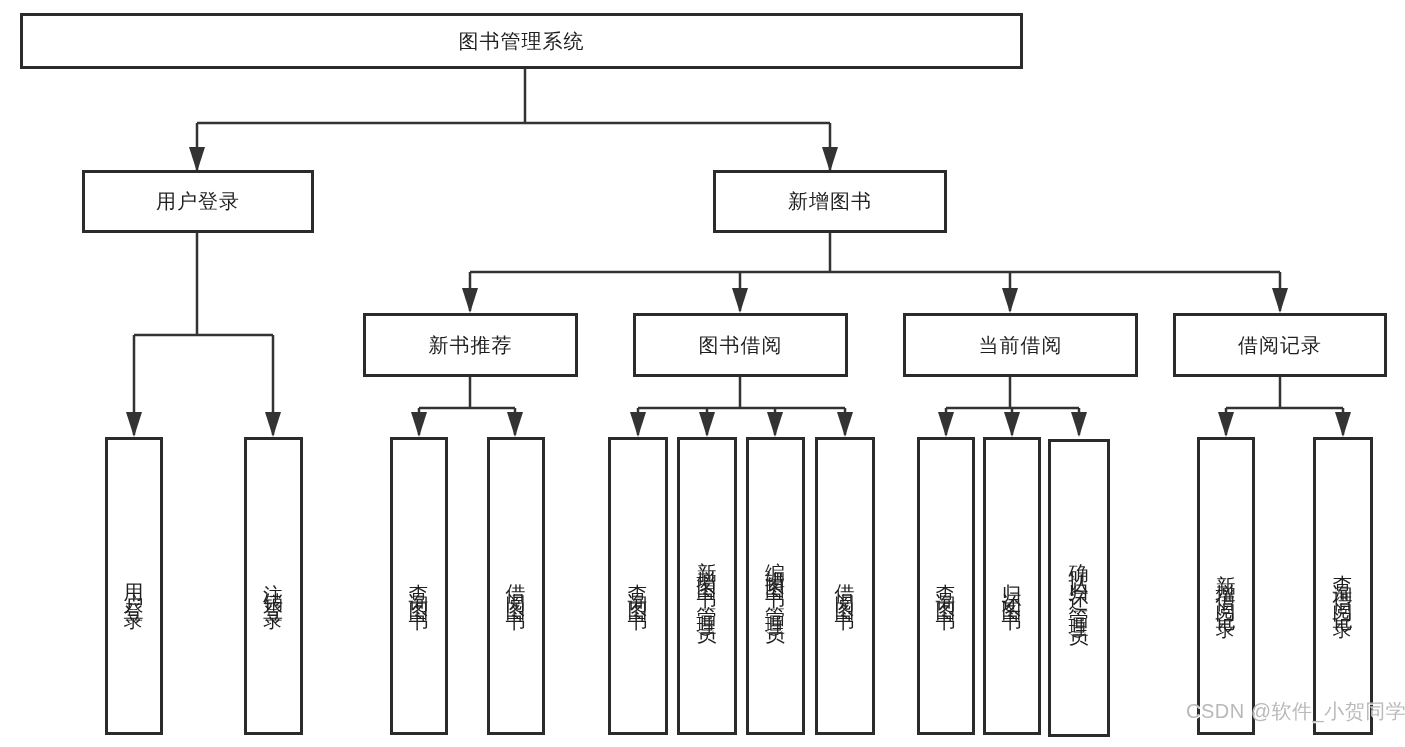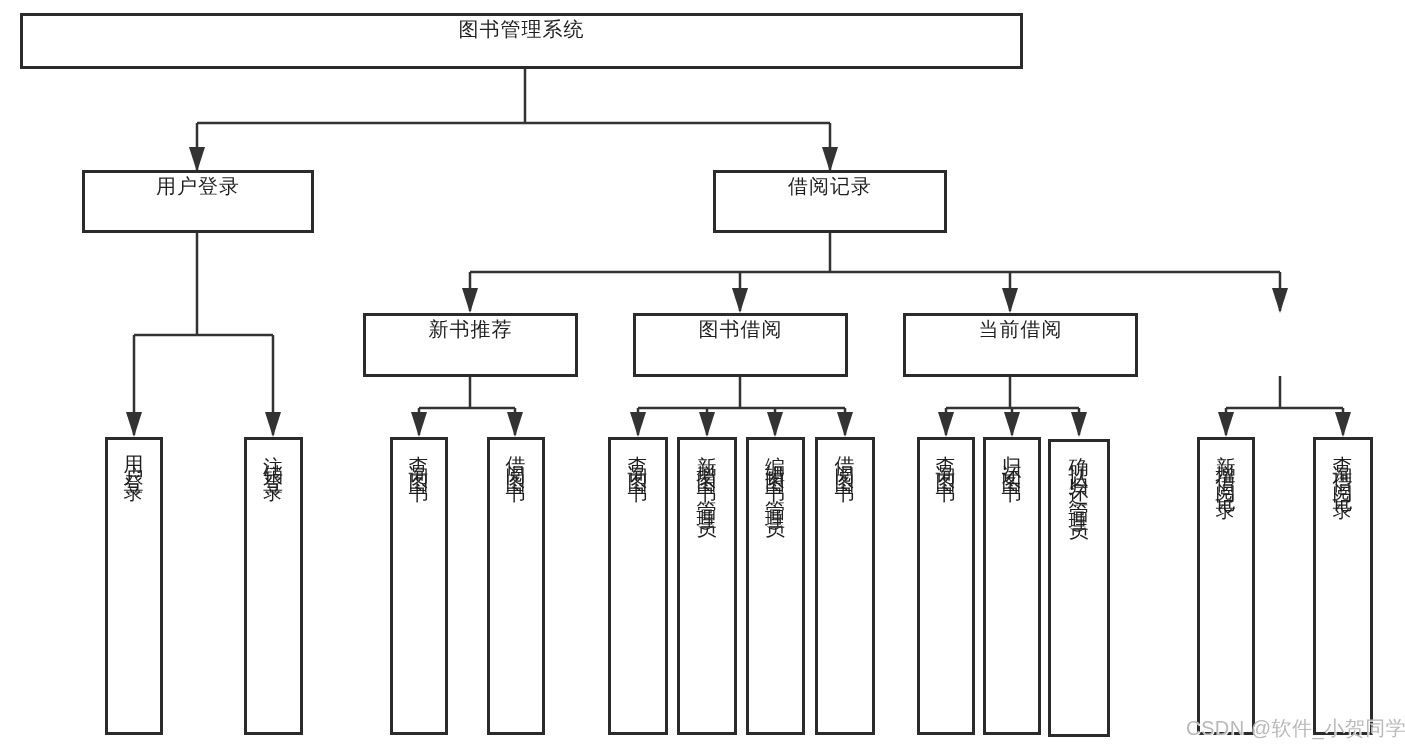--- a/index.html
+++ b/index.html
@@ -20,21 +20,21 @@
     left: 0;
     top: 0;
     z-index: 1;
   }
   .box {
     position: absolute;
     box-sizing: border-box;
     border: 3px solid #2b2b2b;
     background: #ffffff;
     display: flex;
-    align-items: flex-start;
+    align-items: center;
     justify-content: center;
     z-index: 2;
     color: #1f1f1f;
   }
   .box .lbl {
     font-size: 20px;
     letter-spacing: 1px;
     white-space: nowrap;
   }
   .leaf .lbl {
@@ -93,31 +93,34 @@
   </svg>
 
   <div class="box" style="left:20px; top:13px; width:1003px; height:56px;">
     <span class="lbl">图书管理系统</span>
   </div>
 
   <div class="box" style="left:82px; top:170px; width:232px; height:63px;">
     <span class="lbl">用户登录</span>
   </div>
   <div class="box" style="left:713px; top:170px; width:234px; height:63px;">
-    <span class="lbl">借阅记录</span>
+    <span class="lbl">新增图书</span>
   </div>
 
   <div class="box" style="left:633px; top:313px; width:215px; height:64px;">
     <span class="lbl">图书借阅</span>
   </div>
   <div class="box" style="left:363px; top:313px; width:215px; height:64px;">
     <span class="lbl">新书推荐</span>
   </div>
   <div class="box" style="left:903px; top:313px; width:235px; height:64px;">
     <span class="lbl">当前借阅</span>
+  </div>
+  <div class="box" style="left:1173px; top:313px; width:214px; height:64px;">
+    <span class="lbl">借阅记录</span>
   </div>
 
   <div class="box leaf" style="left:105px; top:437px; width:58px; height:298px;">
     <span class="lbl">用户登录</span>
   </div>
   <div class="box leaf" style="left:244px; top:437px; width:59px; height:298px;">
     <span class="lbl">注销登录</span>
   </div>
 
   <div class="box leaf" style="left:390px; top:437px; width:58px; height:298px;">
@@ -150,15 +153,15 @@
     <span class="lbl">确认归还（管理员）</span>
   </div>
 
   <div class="box leaf" style="left:1197px; top:437px; width:58px; height:298px;">
     <span class="lbl">新增借阅记录</span>
   </div>
   <div class="box leaf" style="left:1313px; top:437px; width:60px; height:298px;">
     <span class="lbl">查询借阅记录</span>
   </div>
 
-  <div class="watermark" style="left:1186px; top:715px;">CSDN @软件_小贺同学</div>
+  <div class="watermark" style="left:1186px; top:698px;">CSDN @软件_小贺同学</div>
 
 </div>
 
 </body></html>

